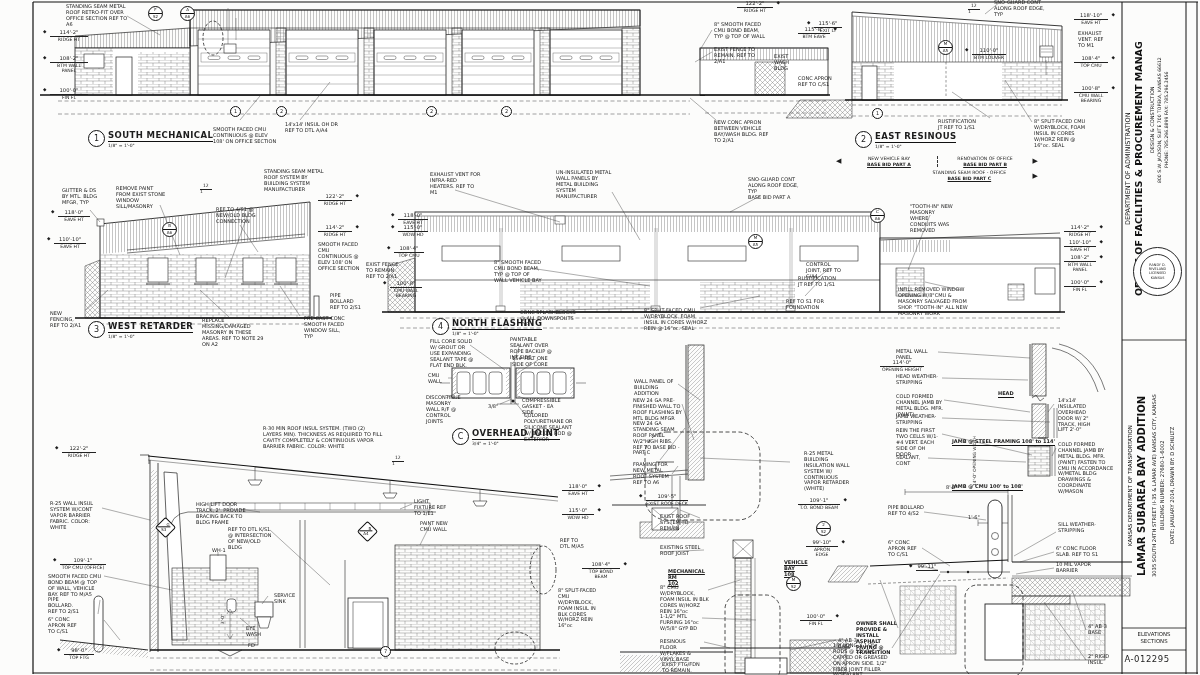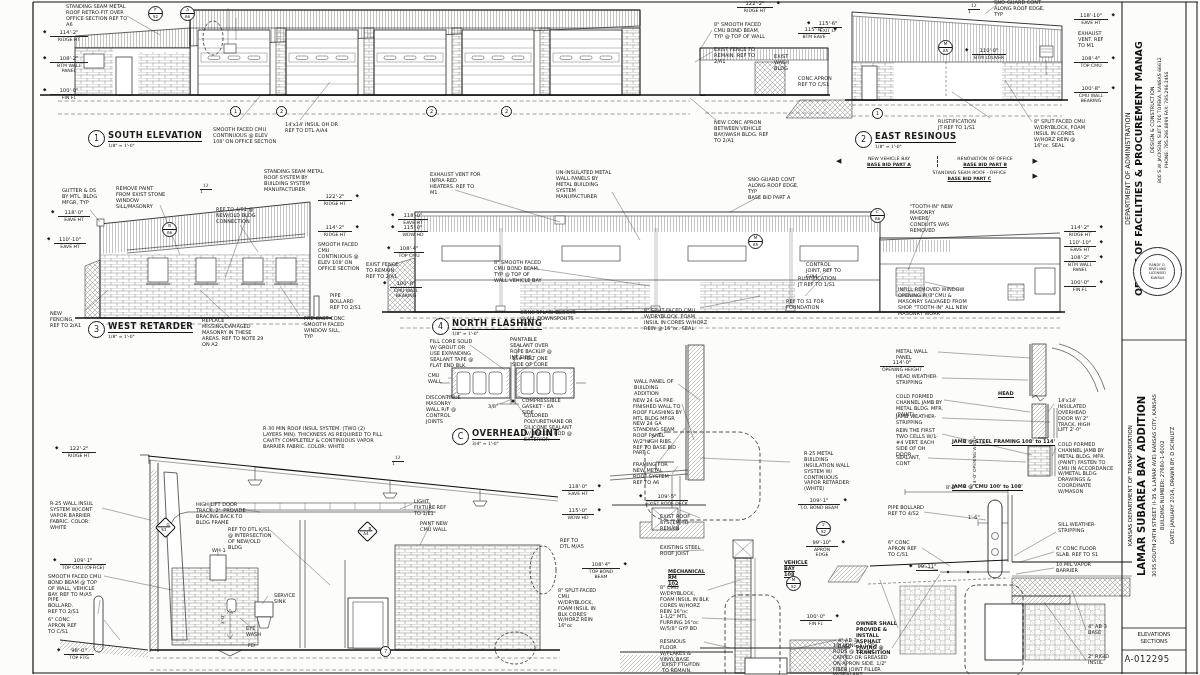--- a/index.html
+++ b/index.html
@@ -344,21 +344,21 @@
         <span class="b1">A</span>
         <span class="b2">A6</span>
       </div>
   <div class="gbub" style="left:230px;top:106px">1</div>
   <div class="gbub" style="left:276px;top:106px">2</div>
   <div class="gbub" style="left:426px;top:106px">2</div>
   <div class="gbub" style="left:501px;top:106px">2</div>
   <div class="dtitle" style="left:88px;top:130px">
     <span class="tcirc">1</span>
     <span>
-          <span class="tn">SOUTH ELEVATION</span>
+          <span class="tn">SOUTH MECHANICAL</span>
           <span class="ts">1/8" = 1'-0"</span>
         </span>
   </div>
 </div>
 
 <div>
   <div class="note" style="left:994px;top:0px;width:52px">SNO-GUARD CONT ALONG ROOF EDGE, TYP</div>
   <div class="note" style="left:1078px;top:31px;width:30px">EXHAUST VENT. REF TO M1</div>
   <div class="note" style="left:938px;top:119px;width:42px">RUSTIFICATION JT REF TO 1/S1</div>
   <div class="note" style="left:1034px;top:119px;width:58px">8" SPLIT-FACED CMU W/DRYBLOCK, FOAM INSUL IN CORES W/HORZ REIN @ 16"oc. SEAL</div>

